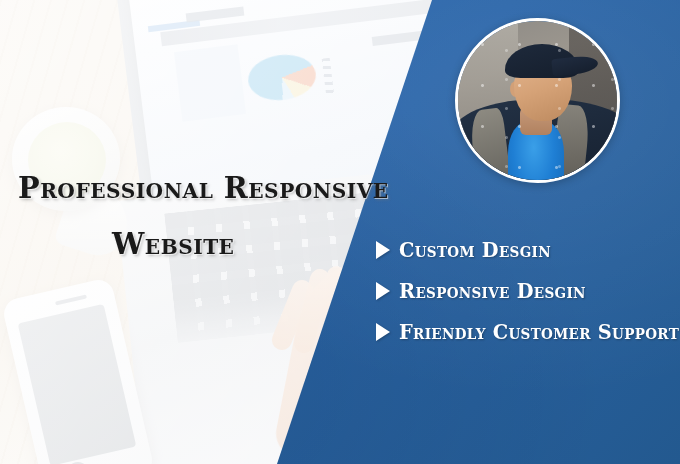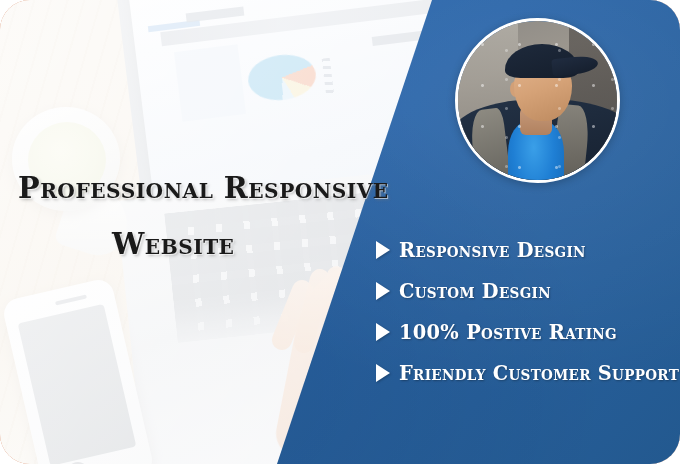--- a/index.html
+++ b/index.html
@@ -10,21 +10,20 @@
     overflow:hidden;
     background:#ffffff;
     font-family:"Liberation Serif", serif;
   }
 
   #banner {
     position:relative;
     width:680px; height:464px;
     overflow:hidden;
     background:#c2410c;
-    border-radius:30px;
   }
 
   
   .photo-bg {
     position:absolute; inset:0;
     background:
       
       linear-gradient(150deg,
         #f7f2ea 0%,
         #f6efe5 22%,
@@ -427,29 +426,25 @@
     <div class="av-brim"></div>
     <div class="av-snow"></div>
   </div>
 
   <div class="headline-1">Professional Responsive</div>
   <div class="headline-2">Website</div>
 
   <ul class="features">
     <li class="feature-item">
       <span class="bullet-icon"></span>
-      <span class="feature-label">Responsive Desgin</span>
-    </li>
-    <li class="feature-item">
-      <span class="bullet-icon"></span>
       <span class="feature-label">Custom Desgin</span>
     </li>
     <li class="feature-item">
       <span class="bullet-icon"></span>
-      <span class="feature-label">100% Postive Rating</span>
+      <span class="feature-label">Responsive Desgin</span>
     </li>
     <li class="feature-item">
       <span class="bullet-icon"></span>
       <span class="feature-label">Friendly Customer  Support</span>
     </li>
   </ul>
 
 </div>
 
 </body></html>

